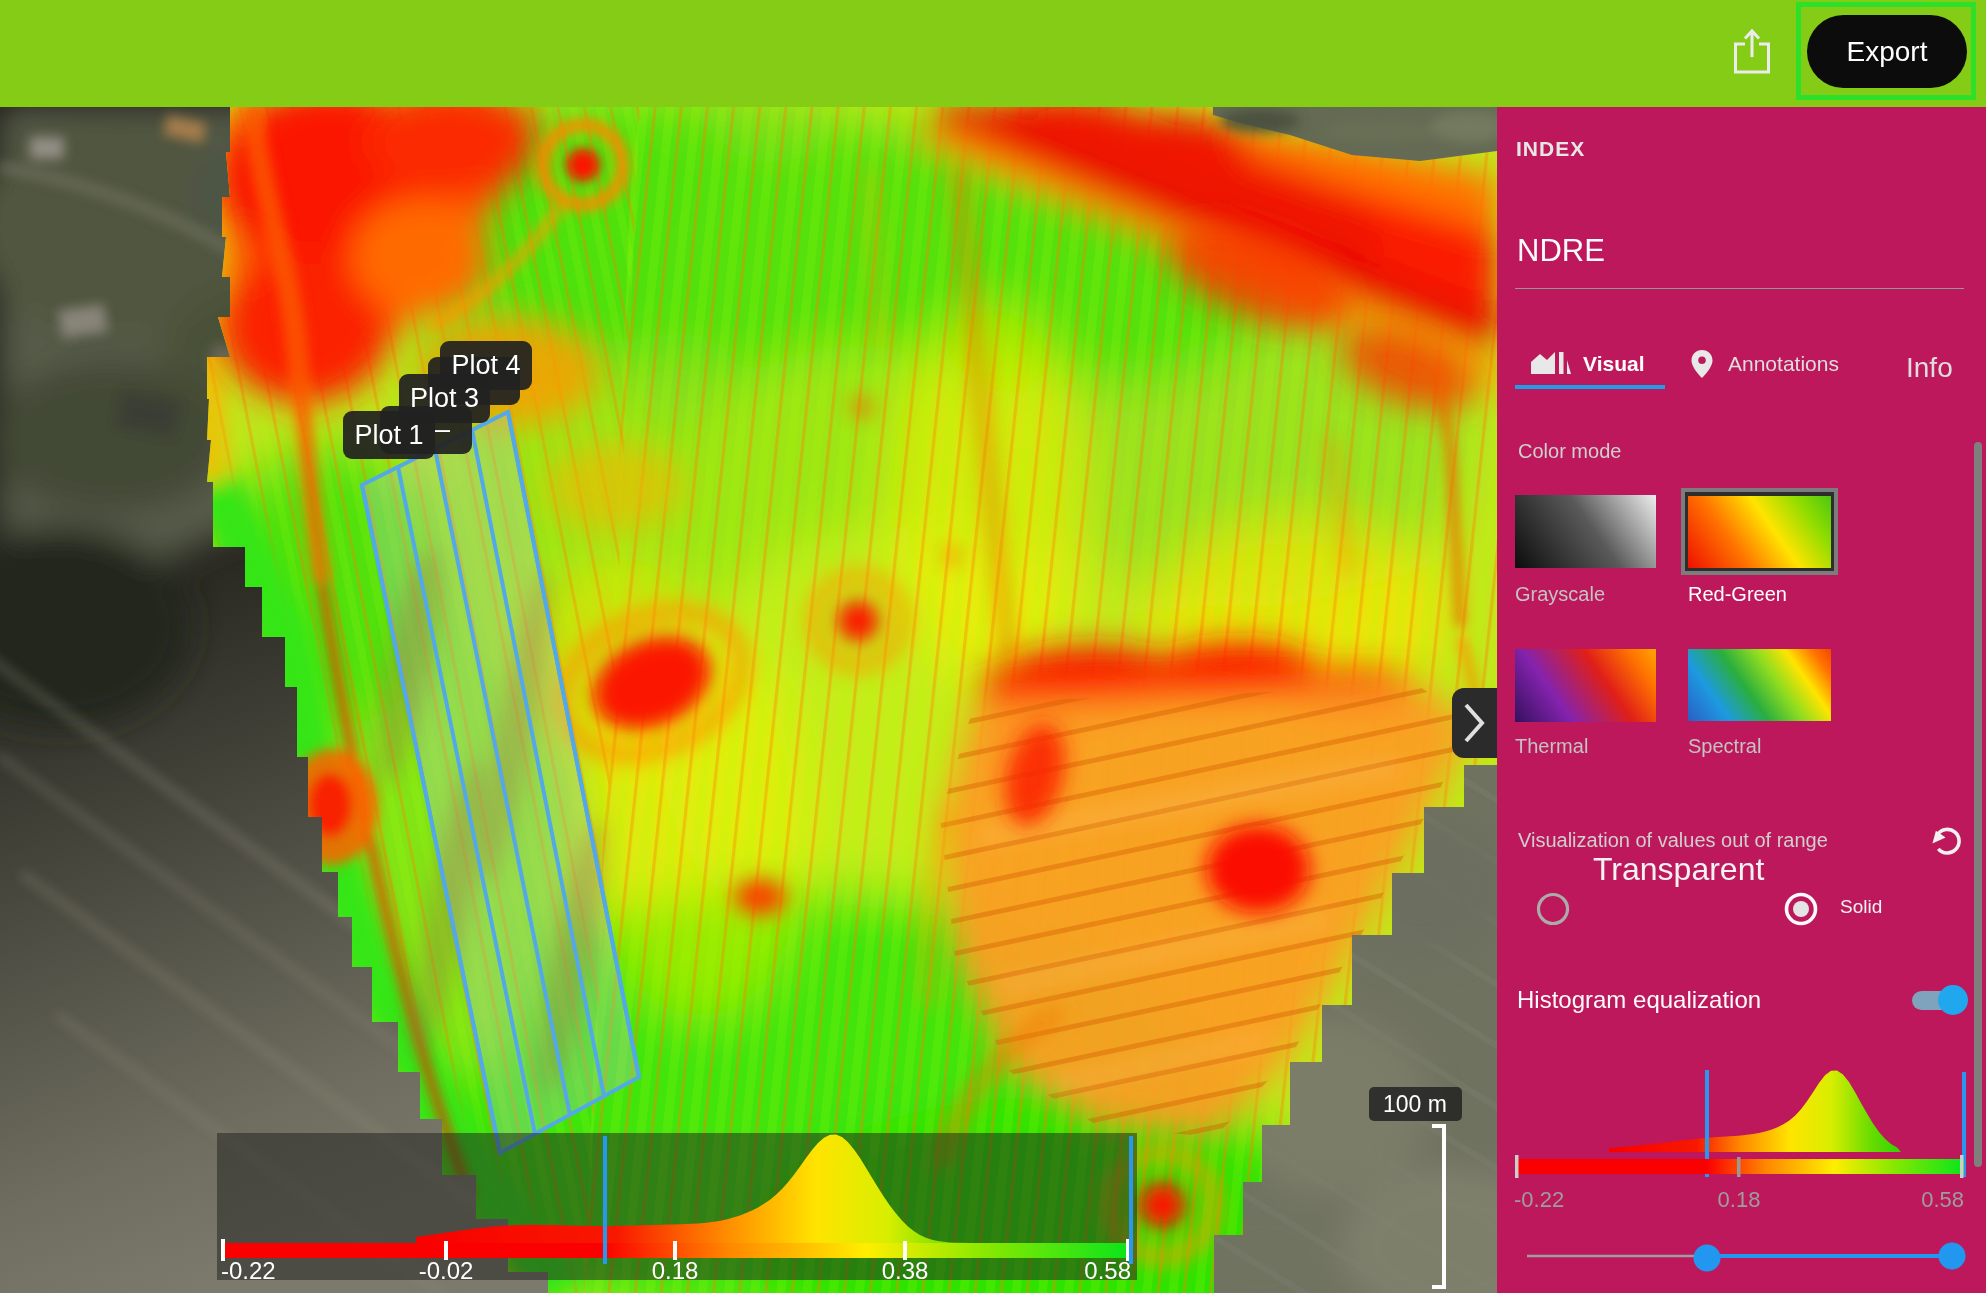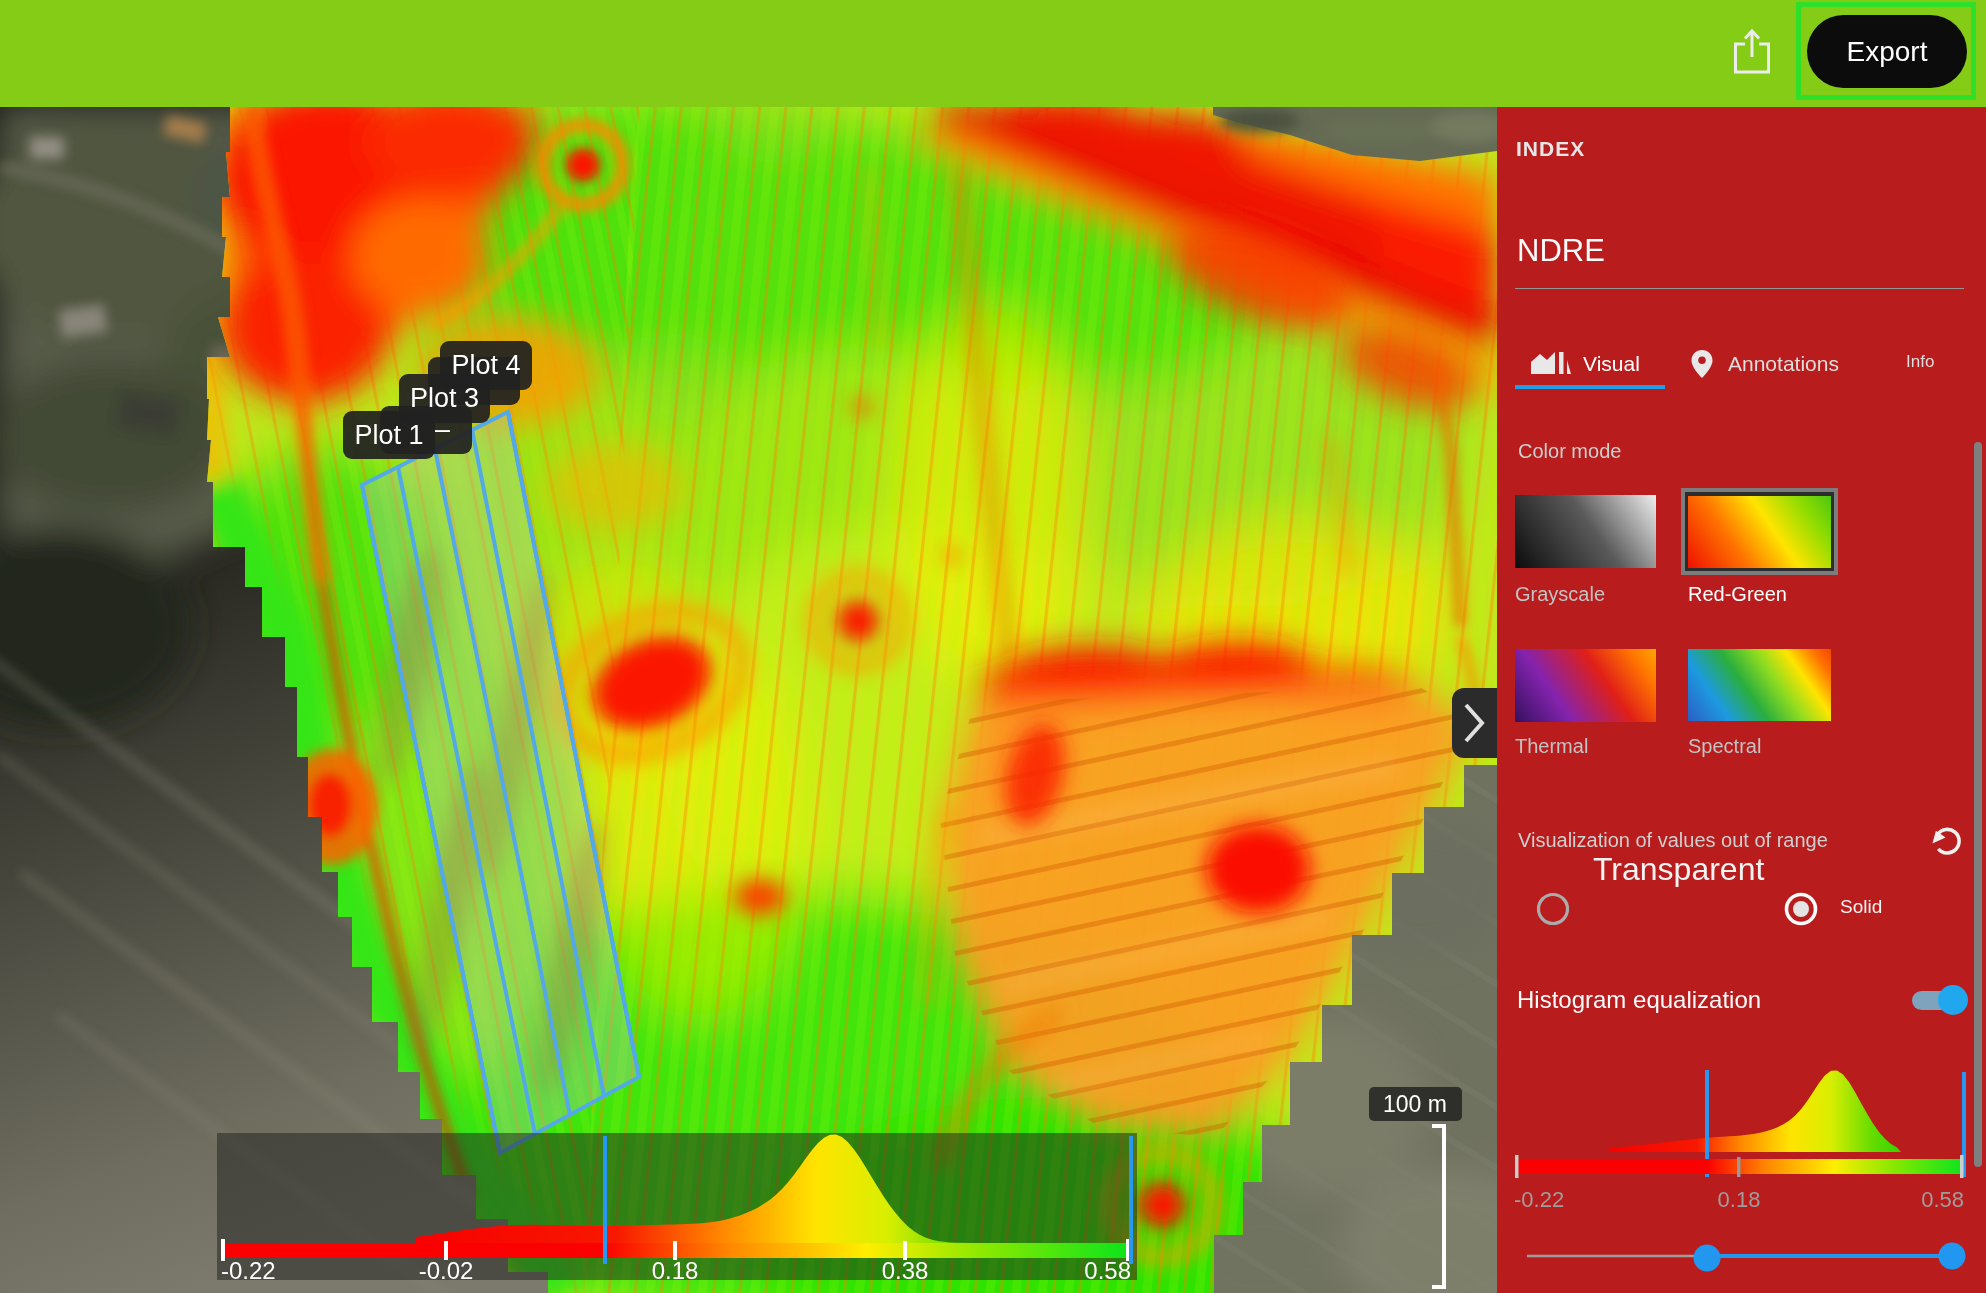--- a/index.html
+++ b/index.html
@@ -1,17 +1,17 @@
 <!DOCTYPE html>
 <html><head><meta charset="utf-8">
 <style>
 *{margin:0;padding:0;box-sizing:border-box}
 body{width:1986px;height:1293px;overflow:hidden;background:#262626;font-family:"Liberation Sans",sans-serif;position:relative}
 #topbar{position:absolute;left:0;top:0;width:1986px;height:107px;background:#84cc16}
-#sidebar{position:absolute;left:1497px;top:107px;width:489px;height:1186px;background:#b91c1c;overflow:hidden}
+#sidebar{position:absolute;left:1497px;top:107px;width:489px;height:1186px;background:#be185d;overflow:hidden}
 .sb{position:absolute;color:#cfcfcf;font-size:20px}
 .plabel{position:absolute;background:rgba(33,33,33,0.93);color:#fff;border-radius:9px;
   font-size:27px;display:flex;align-items:center;justify-content:center}
 #exportbtn{position:absolute;left:1807px;top:15px;width:160px;height:73px;border-radius:37px;
   background:#0c0c0c;color:#fff;font-size:28px;display:flex;align-items:center;justify-content:center}
 #greenbox{position:absolute;left:1796px;top:2px;width:180px;height:98px;border:5px solid #2ee02a}
 </style></head><body>
 <div id="topbar">
 <svg style="position:absolute;left:1732px;top:28px" width="40" height="46" viewBox="0 0 40 46">
  <g stroke="#ececec" stroke-width="3" fill="none">
@@ -276,27 +276,27 @@
 <div class="plabel" style="left:343px;top:411px;width:92px;height:48px">Plot 1</div>
 <div id="sidebar">
 <div style="position:absolute;left:19px;top:30px;font-size:21px;font-weight:bold;letter-spacing:1px;color:#e6e6e6">INDEX</div>
 <div style="position:absolute;left:20px;top:126px;font-size:31px;color:#fbfbfb">NDRE</div>
 <div style="position:absolute;left:18px;top:181px;width:449px;height:1px;background:#969696"></div>
 <svg style="position:absolute;left:34px;top:243px" width="42" height="26" viewBox="0 0 42 26">
  <path d="M0,24 L0,12 L9,4 L16,10 L24,2 L24,24 Z" fill="#e8e8e8"></path>
  <rect x="28" y="2" width="4.5" height="22" fill="#e8e8e8"></rect>
  <path d="M36,24 L36,10 L40,24 Z" fill="#e8e8e8"></path>
 </svg>
-<div style="position:absolute;left:86px;top:245px;font-size:21px;font-weight:normal;color:#fff">Visual</div>
+<div style="position:absolute;left:86px;top:245px;font-size:21px;font-weight:bold;color:#fff">Visual</div>
 <div style="position:absolute;left:18px;top:278px;width:150px;height:4px;background:#1e9ee8"></div>
 <svg style="position:absolute;left:193px;top:242px" width="24" height="30" viewBox="0 0 24 30">
  <path d="M12,1 C6,1 1.5,5.5 1.5,11.5 C1.5,19 12,29 12,29 C12,29 22.5,19 22.5,11.5 C22.5,5.5 18,1 12,1 Z M12,15 a3.8,3.8 0 1 1 0,-7.6 a3.8,3.8 0 0 1 0,7.6 Z" fill="#e8e8e8"></path>
 </svg>
 <div style="position:absolute;left:231px;top:245px;font-size:21px;color:#dedede">Annotations</div>
-<div style="position:absolute;left:409px;top:245px;font-size:17px;color:#dedede">Info</div>
+<div style="position:absolute;left:409px;top:245px;font-size:28px;color:#dedede">Info</div>
 <div class="sb" style="left:21px;top:333px">Color mode</div>
 <div style="position:absolute;left:18px;top:388px;width:141px;height:73px;background:linear-gradient(55deg,#0c0c0c,#5a5a5a 55%,#ffffff 105%)"></div>
 <div style="position:absolute;left:184px;top:381px;width:157px;height:87px;border:4px solid #7c7c7c;display:flex;align-items:center;justify-content:center;background:#2d2d2d">
  <div style="width:143px;height:72px;background:linear-gradient(55deg,#ef1000,#ff7300 32%,#ffe400 58%,#8edc00 82%,#42c414 103%)"></div>
 </div>
 <div class="sb" style="left:18px;top:476px;color:#c3c3c3">Grayscale</div>
 <div class="sb" style="left:191px;top:476px;color:#fff;font-weight:normal">Red-Green</div>
 <div style="position:absolute;left:18px;top:542px;width:141px;height:73px;background:linear-gradient(55deg,#35105e,#8423ae 30%,#e01f18 62%,#ff7300 85%,#ffb000 103%)"></div>
 <div style="position:absolute;left:191px;top:542px;width:143px;height:72px;background:linear-gradient(55deg,#2b5ec4,#1d9ae0 22%,#2aae3e 42%,#8edc20 60%,#ffe400 76%,#ff7300 90%,#ef3800 103%)"></div>
 <div class="sb" style="left:18px;top:628px;color:#c3c3c3">Thermal</div>

